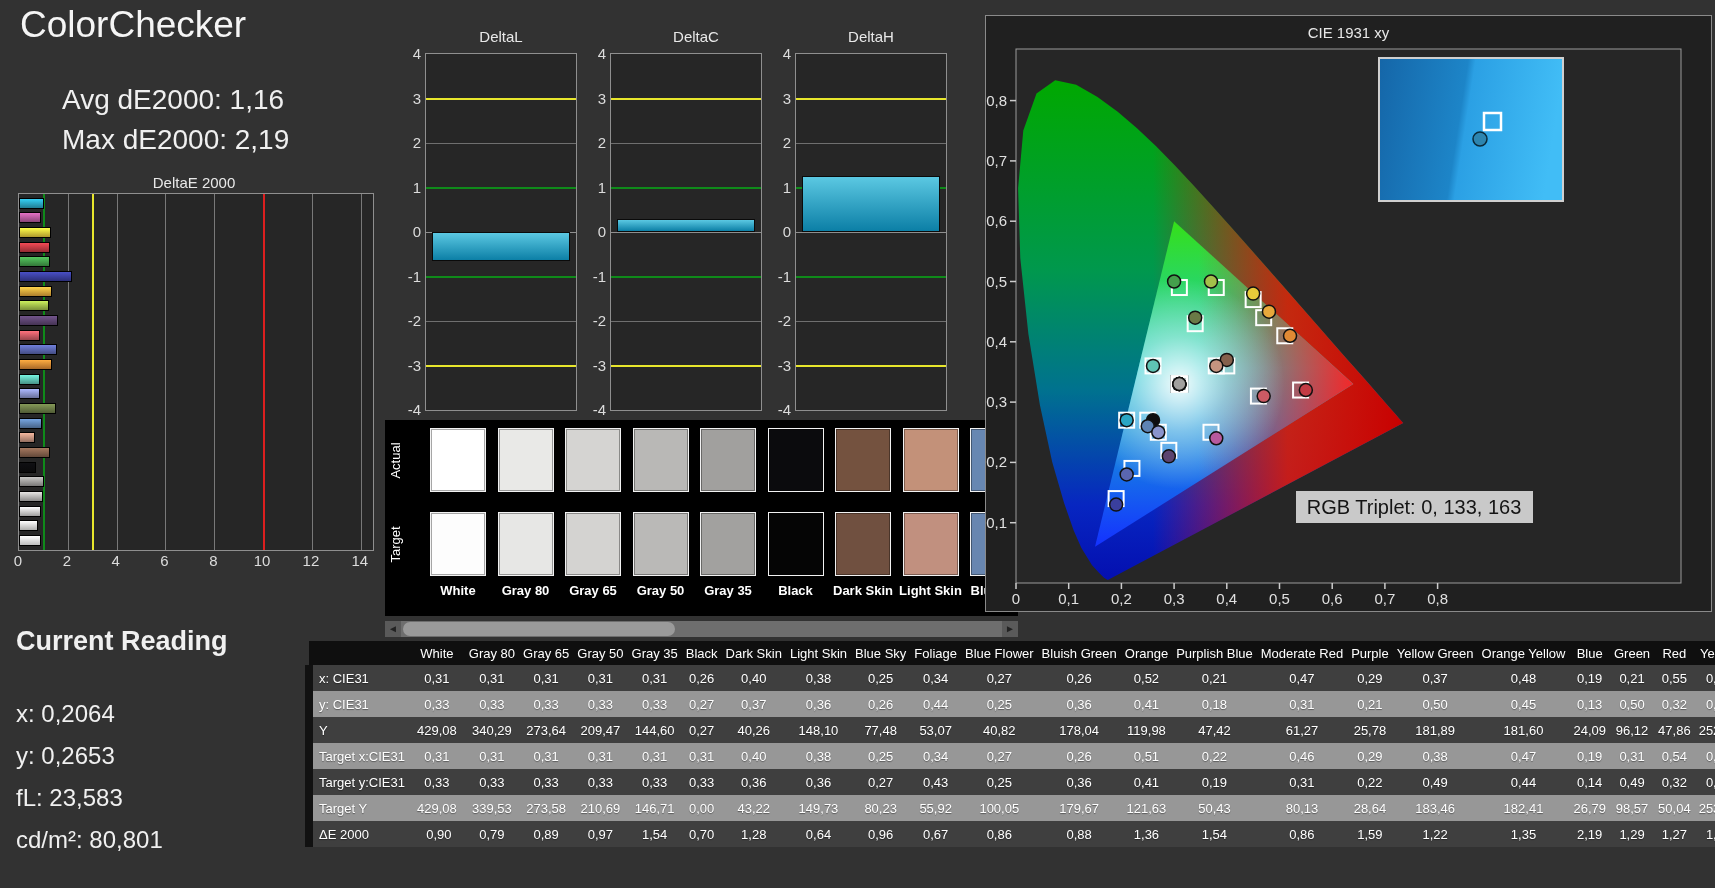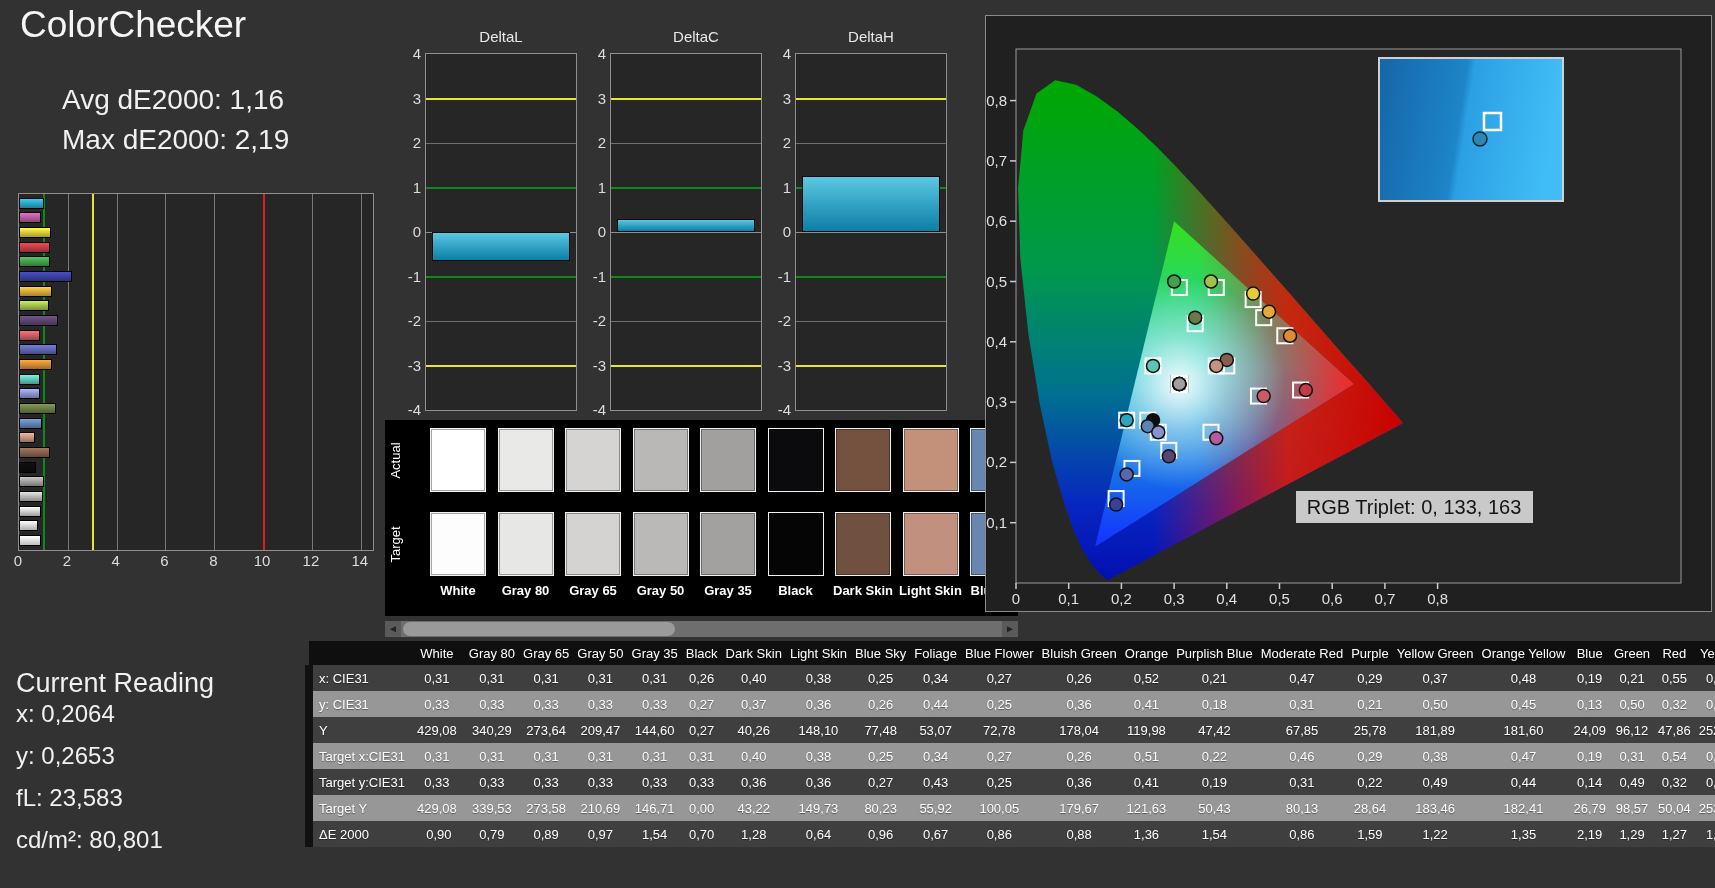--- a/index.html
+++ b/index.html
@@ -35,40 +35,41 @@
   .sw{position:absolute;width:56px;height:64px;border:1px solid #f2f2f2;box-sizing:border-box;box-shadow:inset 0 0 0 1px rgba(0,0,0,.35);}
   .sw-name{position:absolute;top:163px;width:66px;text-align:center;font-size:13px;font-weight:bold;color:#fff;}
   
   #sw-scroll{left:385px;top:621px;width:633px;height:16px;background:#6e6e6e;}
   .scr-arrow{position:absolute;top:0;width:16px;height:16px;background:#5a5a5a;color:#222;font-size:10px;line-height:16px;text-align:center;}
   #scr-thumb{position:absolute;left:18px;top:1px;width:272px;height:14px;background:#9a9a9a;border-radius:7px;}
   
   #cie-panel{left:985px;top:15px;width:727px;height:597px;background:#202020;border:1px solid #8a8a8a;box-sizing:border-box;}
   #cie-title{top:8px;left:0;width:100%;text-align:center;font-size:15px;color:#e8e8e8;}
   
-  #cr-title{left:16px;top:668px;font-size:27px;}
+  #cr-title{left:16px;top:626px;font-size:27px;font-weight:bold;}
   .cr-line{left:16px;font-size:24px;}
   
   #data-table{left:305px;top:641px;}
   table{border-collapse:collapse;table-layout:auto;width:1268px;font-size:13px;}
   th,td{padding:2px 4px;white-space:nowrap;text-align:center;font-weight:normal;color:#fff;}
   thead th{background:#0f0f0f;height:20px;}
   tr.dark td{background:#3f3f3f;}
   tr.light td{background:#979797;}
   td.rowlab{text-align:left;border-left:8px solid #111;padding-left:6px;min-width:90px;}
   tbody td{height:22px;text-shadow:0 1px 1px rgba(0,0,0,.4);}
 </style>
 </head>
 <body>
 
 <div class="abs" id="app-title">ColorChecker</div>
 <div class="abs" id="avg-line">Avg dE2000: 1,16</div>
 <div class="abs" id="max-line">Max dE2000: 2,19</div>
 
 <div class="abs" id="de-panel">
+  <div class="abs" id="de-title">DeltaE 2000</div>
   <div class="abs" id="de-plot">
     <div id="de-grid">
         <div class="vgrid" style="left: 13.7931%;"></div>
         <div class="vgrid" style="left: 27.5862%;"></div>
         <div class="vgrid" style="left: 41.3793%;"></div>
         <div class="vgrid" style="left: 55.1724%;"></div>
         <div class="vgrid" style="left: 68.9655%;"></div>
         <div class="vgrid" style="left: 82.7586%;"></div>
         <div class="vgrid" style="left: 96.5517%;"></div>
         <div class="vref" style="left: 6.89655%; background: rgb(15, 138, 26);"></div>
@@ -266,20 +267,21 @@
     <div class="sw" style="left: 585px; top: 92px; background: rgb(104, 134, 176);"></div>
     <div class="sw-name" style="left: 580px;">Blue Sky</div>
   </div>
 <div class="abs" id="sw-scroll">
   <div class="scr-arrow" style="left:0;">◄</div>
   <div id="scr-thumb"></div>
   <div class="scr-arrow" style="right:0;">►</div>
 </div>
 
 <div class="abs" id="cie-panel">
+  <div class="abs" id="cie-title">CIE 1931 xy</div>
   <svg id="cie-svg" width="727" height="570" style="position:absolute;left:0;top:25px;">
       <defs>
         <linearGradient id="gLoc" x1="0" y1="0" x2="0" y2="1">
           <stop offset="0%" stop-color="#00a800" stop-opacity="1"></stop>
           <stop offset="38%" stop-color="#00984d" stop-opacity="1"></stop>
           <stop offset="62%" stop-color="#00728f" stop-opacity="1"></stop>
           <stop offset="85%" stop-color="#0726c1" stop-opacity="1"></stop>
           <stop offset="100%" stop-color="#040fb0" stop-opacity="1"></stop>
         </linearGradient>
         <linearGradient id="gLocR" x1="0" y1="0" x2="1" y2="0">
@@ -495,25 +497,25 @@
           <td>429,08</td>
           <td>340,29</td>
           <td>273,64</td>
           <td>209,47</td>
           <td>144,60</td>
           <td>0,27</td>
           <td>40,26</td>
           <td>148,10</td>
           <td>77,48</td>
           <td>53,07</td>
-          <td>72,78</td>
+          <td>40,82</td>
           <td>178,04</td>
           <td>119,98</td>
           <td>47,42</td>
-          <td>67,85</td>
+          <td>61,27</td>
           <td>25,78</td>
           <td>181,89</td>
           <td>181,60</td>
           <td>24,09</td>
           <td>96,12</td>
           <td>47,86</td>
           <td>252,81</td>
         </tr>
         <tr class="light">
           <td class="rowlab">Target x:CIE31</td>

